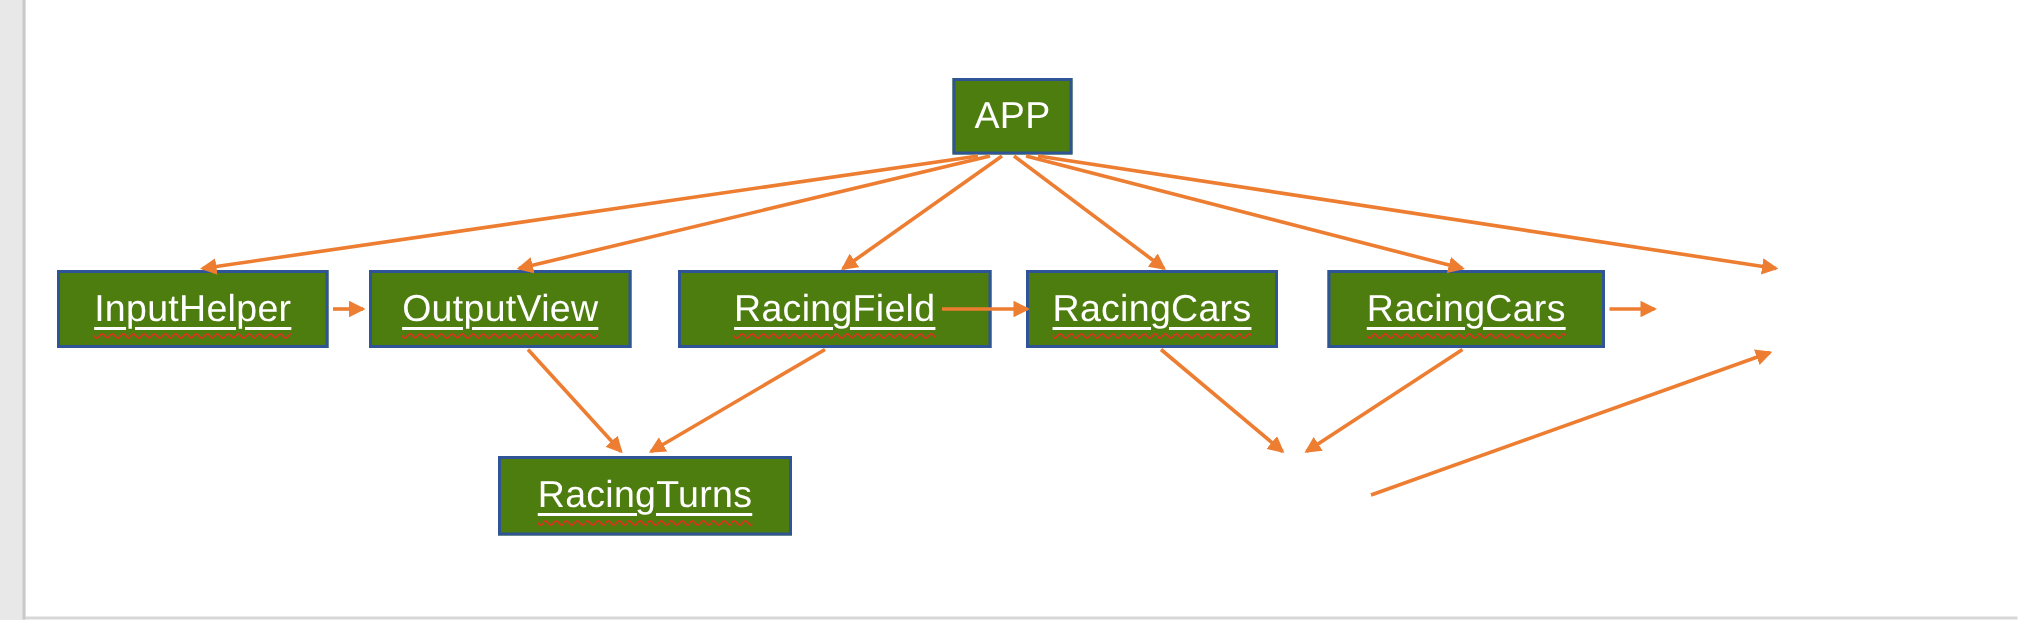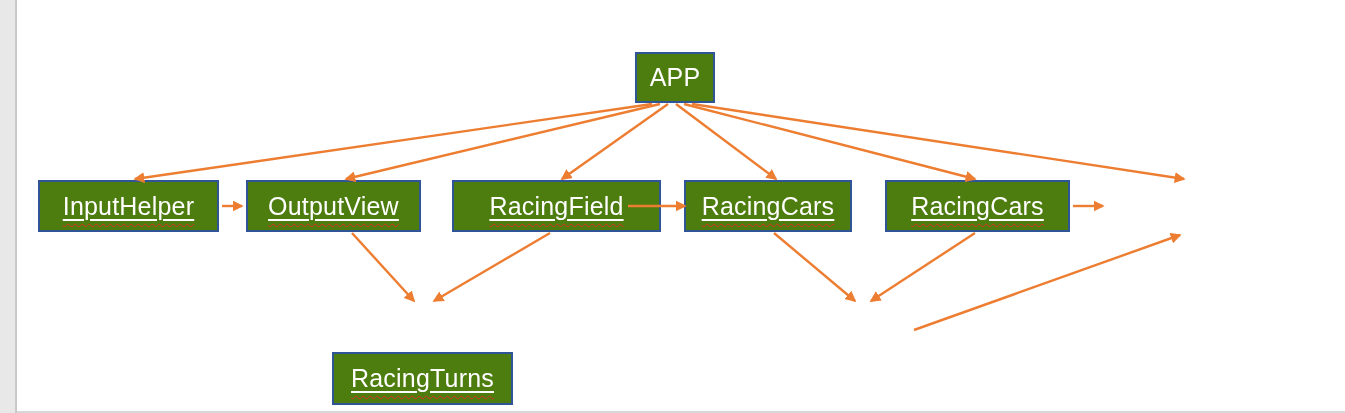--- a/index.html
+++ b/index.html
@@ -42,21 +42,21 @@
     text-decoration-thickness:1px;
     text-underline-offset:8px;
   }
   #n-app         {left:635px; top:52px;  width:80px;  height:51px;}
   #n-inputhelper {left:38px;  top:180px; width:181px; height:52px;}
   #n-outputview  {left:246px; top:180px; width:175px; height:52px;}
   #n-racingfield {left:452px; top:180px; width:209px; height:52px;}
   #n-racingcars  {left:684px; top:180px; width:168px; height:52px;}
   #n-carfactory  {left:885px; top:180px; width:185px; height:52px;}
   #n-carmover    {left:1108px;top:180px; width:172px; height:52px;}
-  #n-racingturns {left:332px; top:304px; width:181px; height:53px;margin-top:48px;}
+  #n-racingturns {left:332px; top:304px; width:196px; height:53px;}
   #n-car         {left:830px; top:304px; width:82px;  height:55px;}
   
   svg.edges{
     position:absolute;left:0;top:0;width:1345px;height:413px;
     pointer-events:none;
   }
   svg.edges line{
     stroke:#ED7D31;
     stroke-width:2.4;
   }

